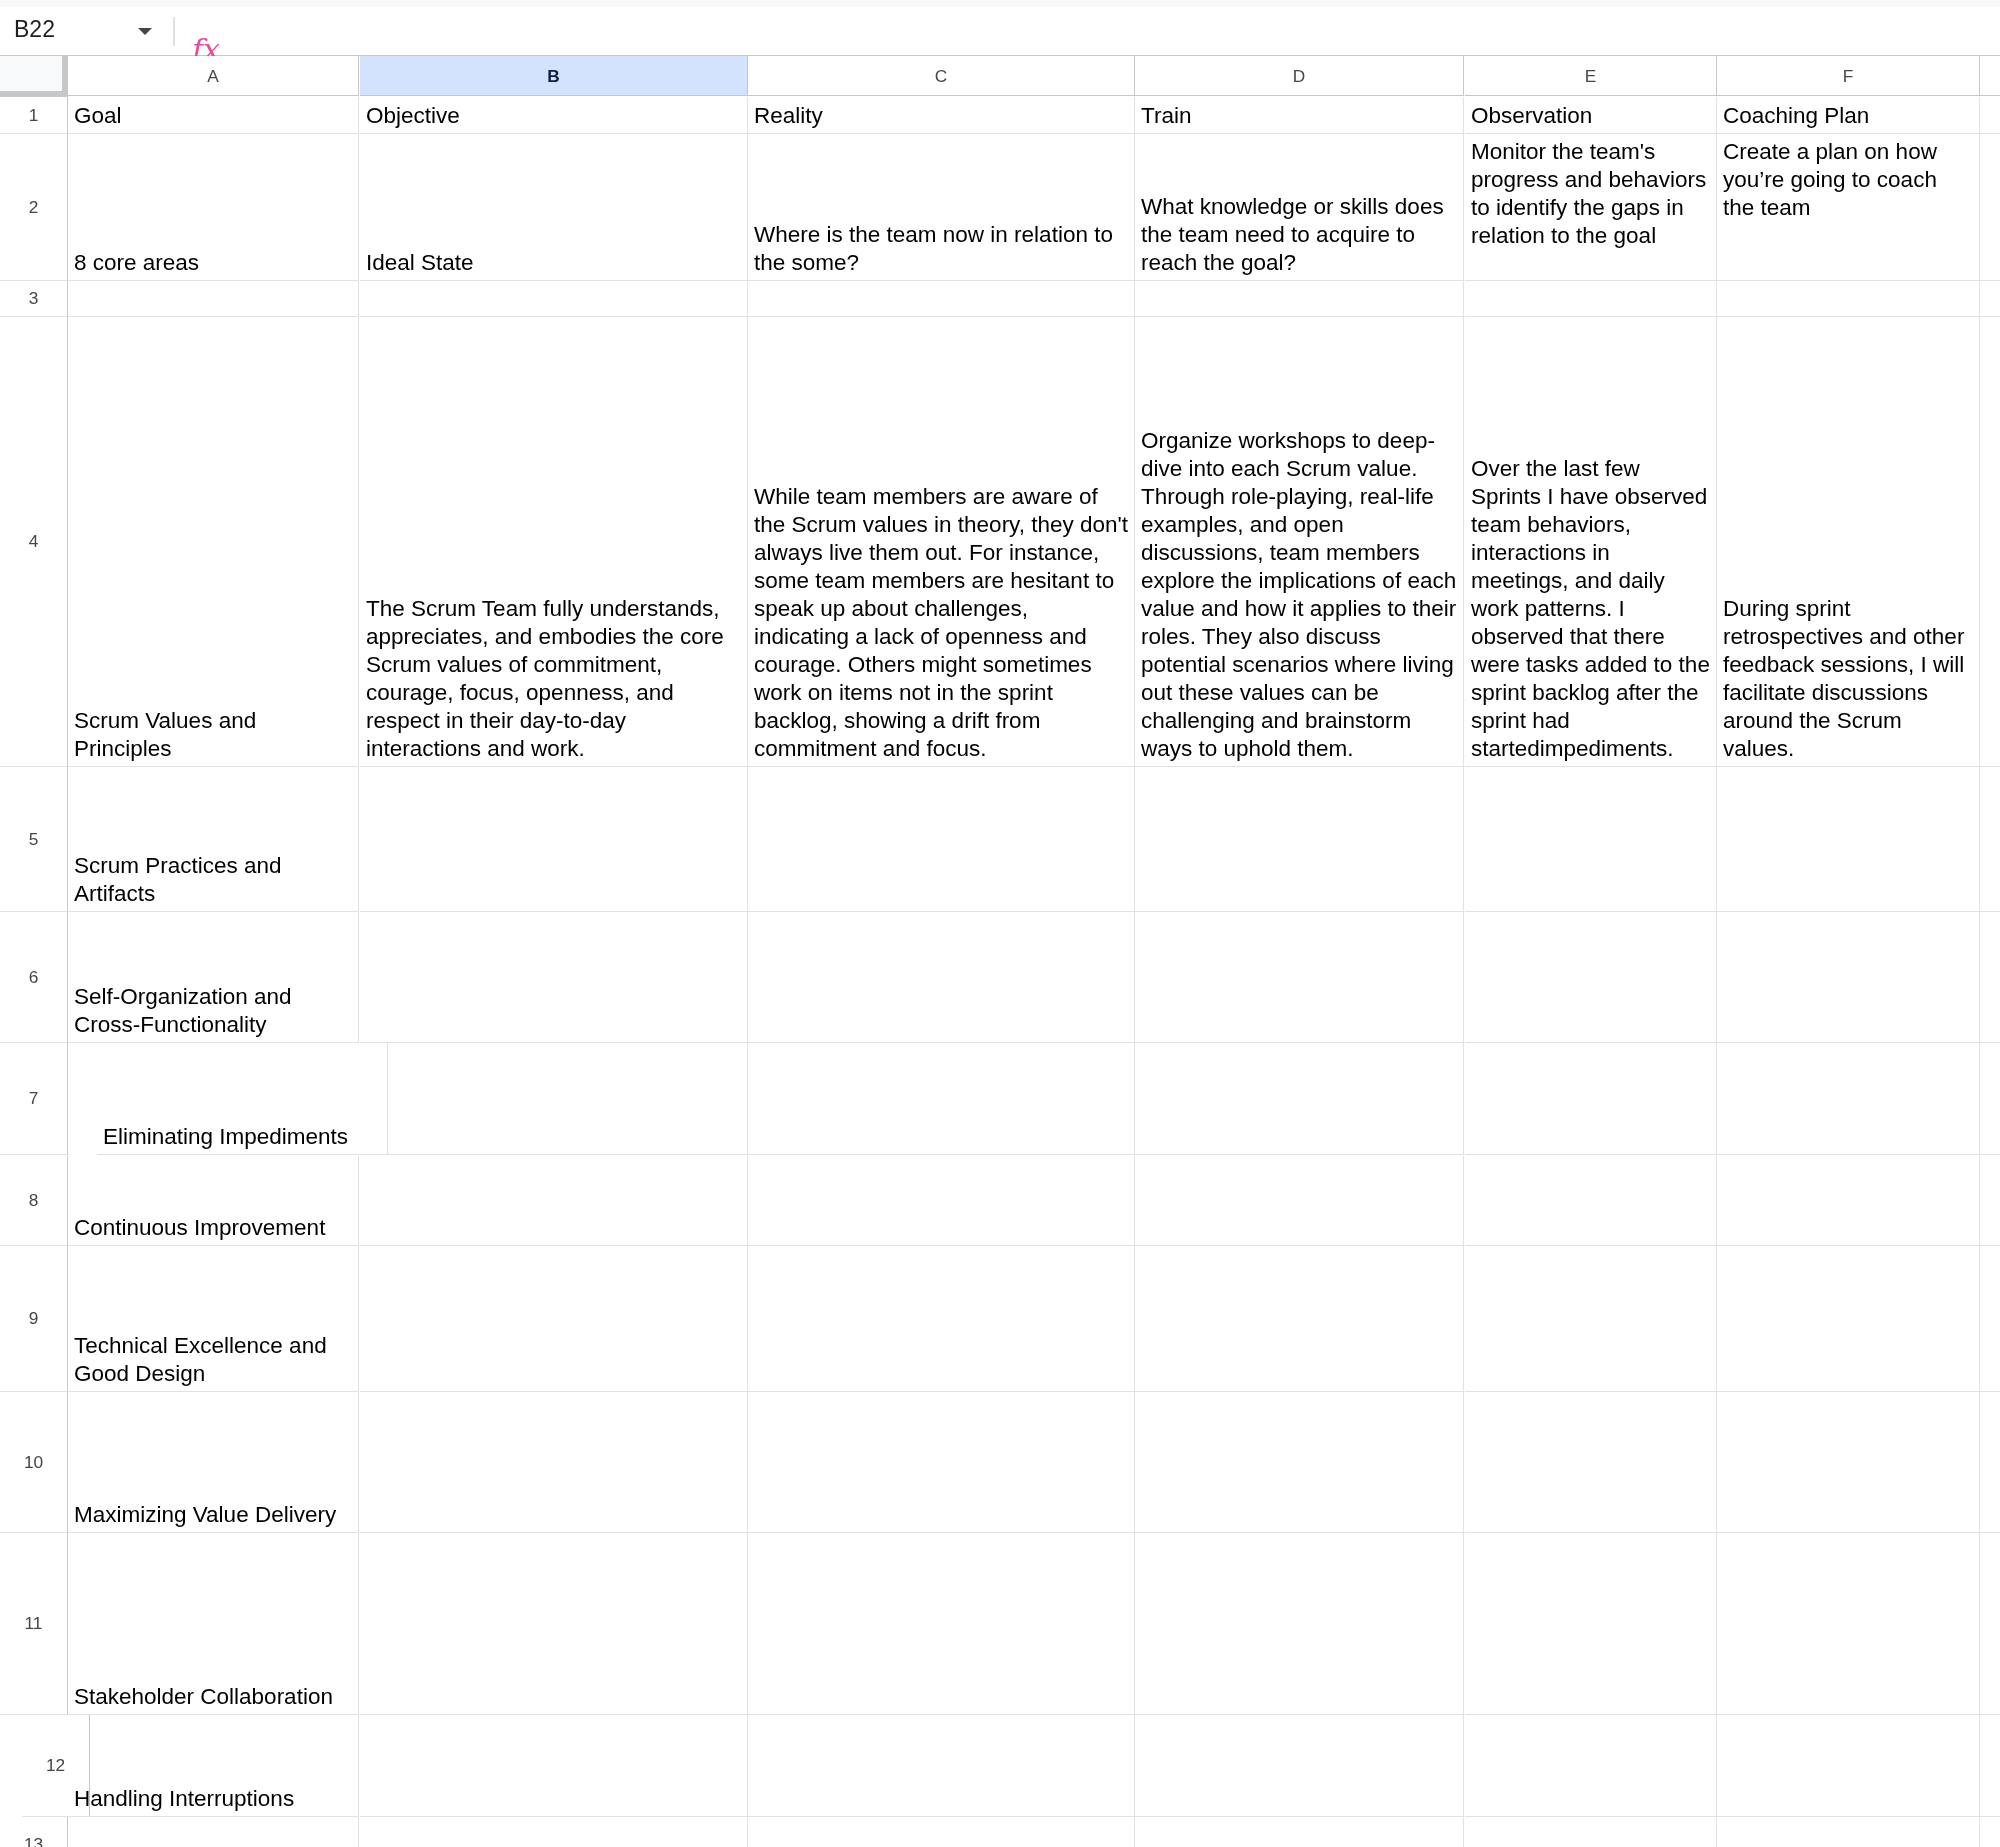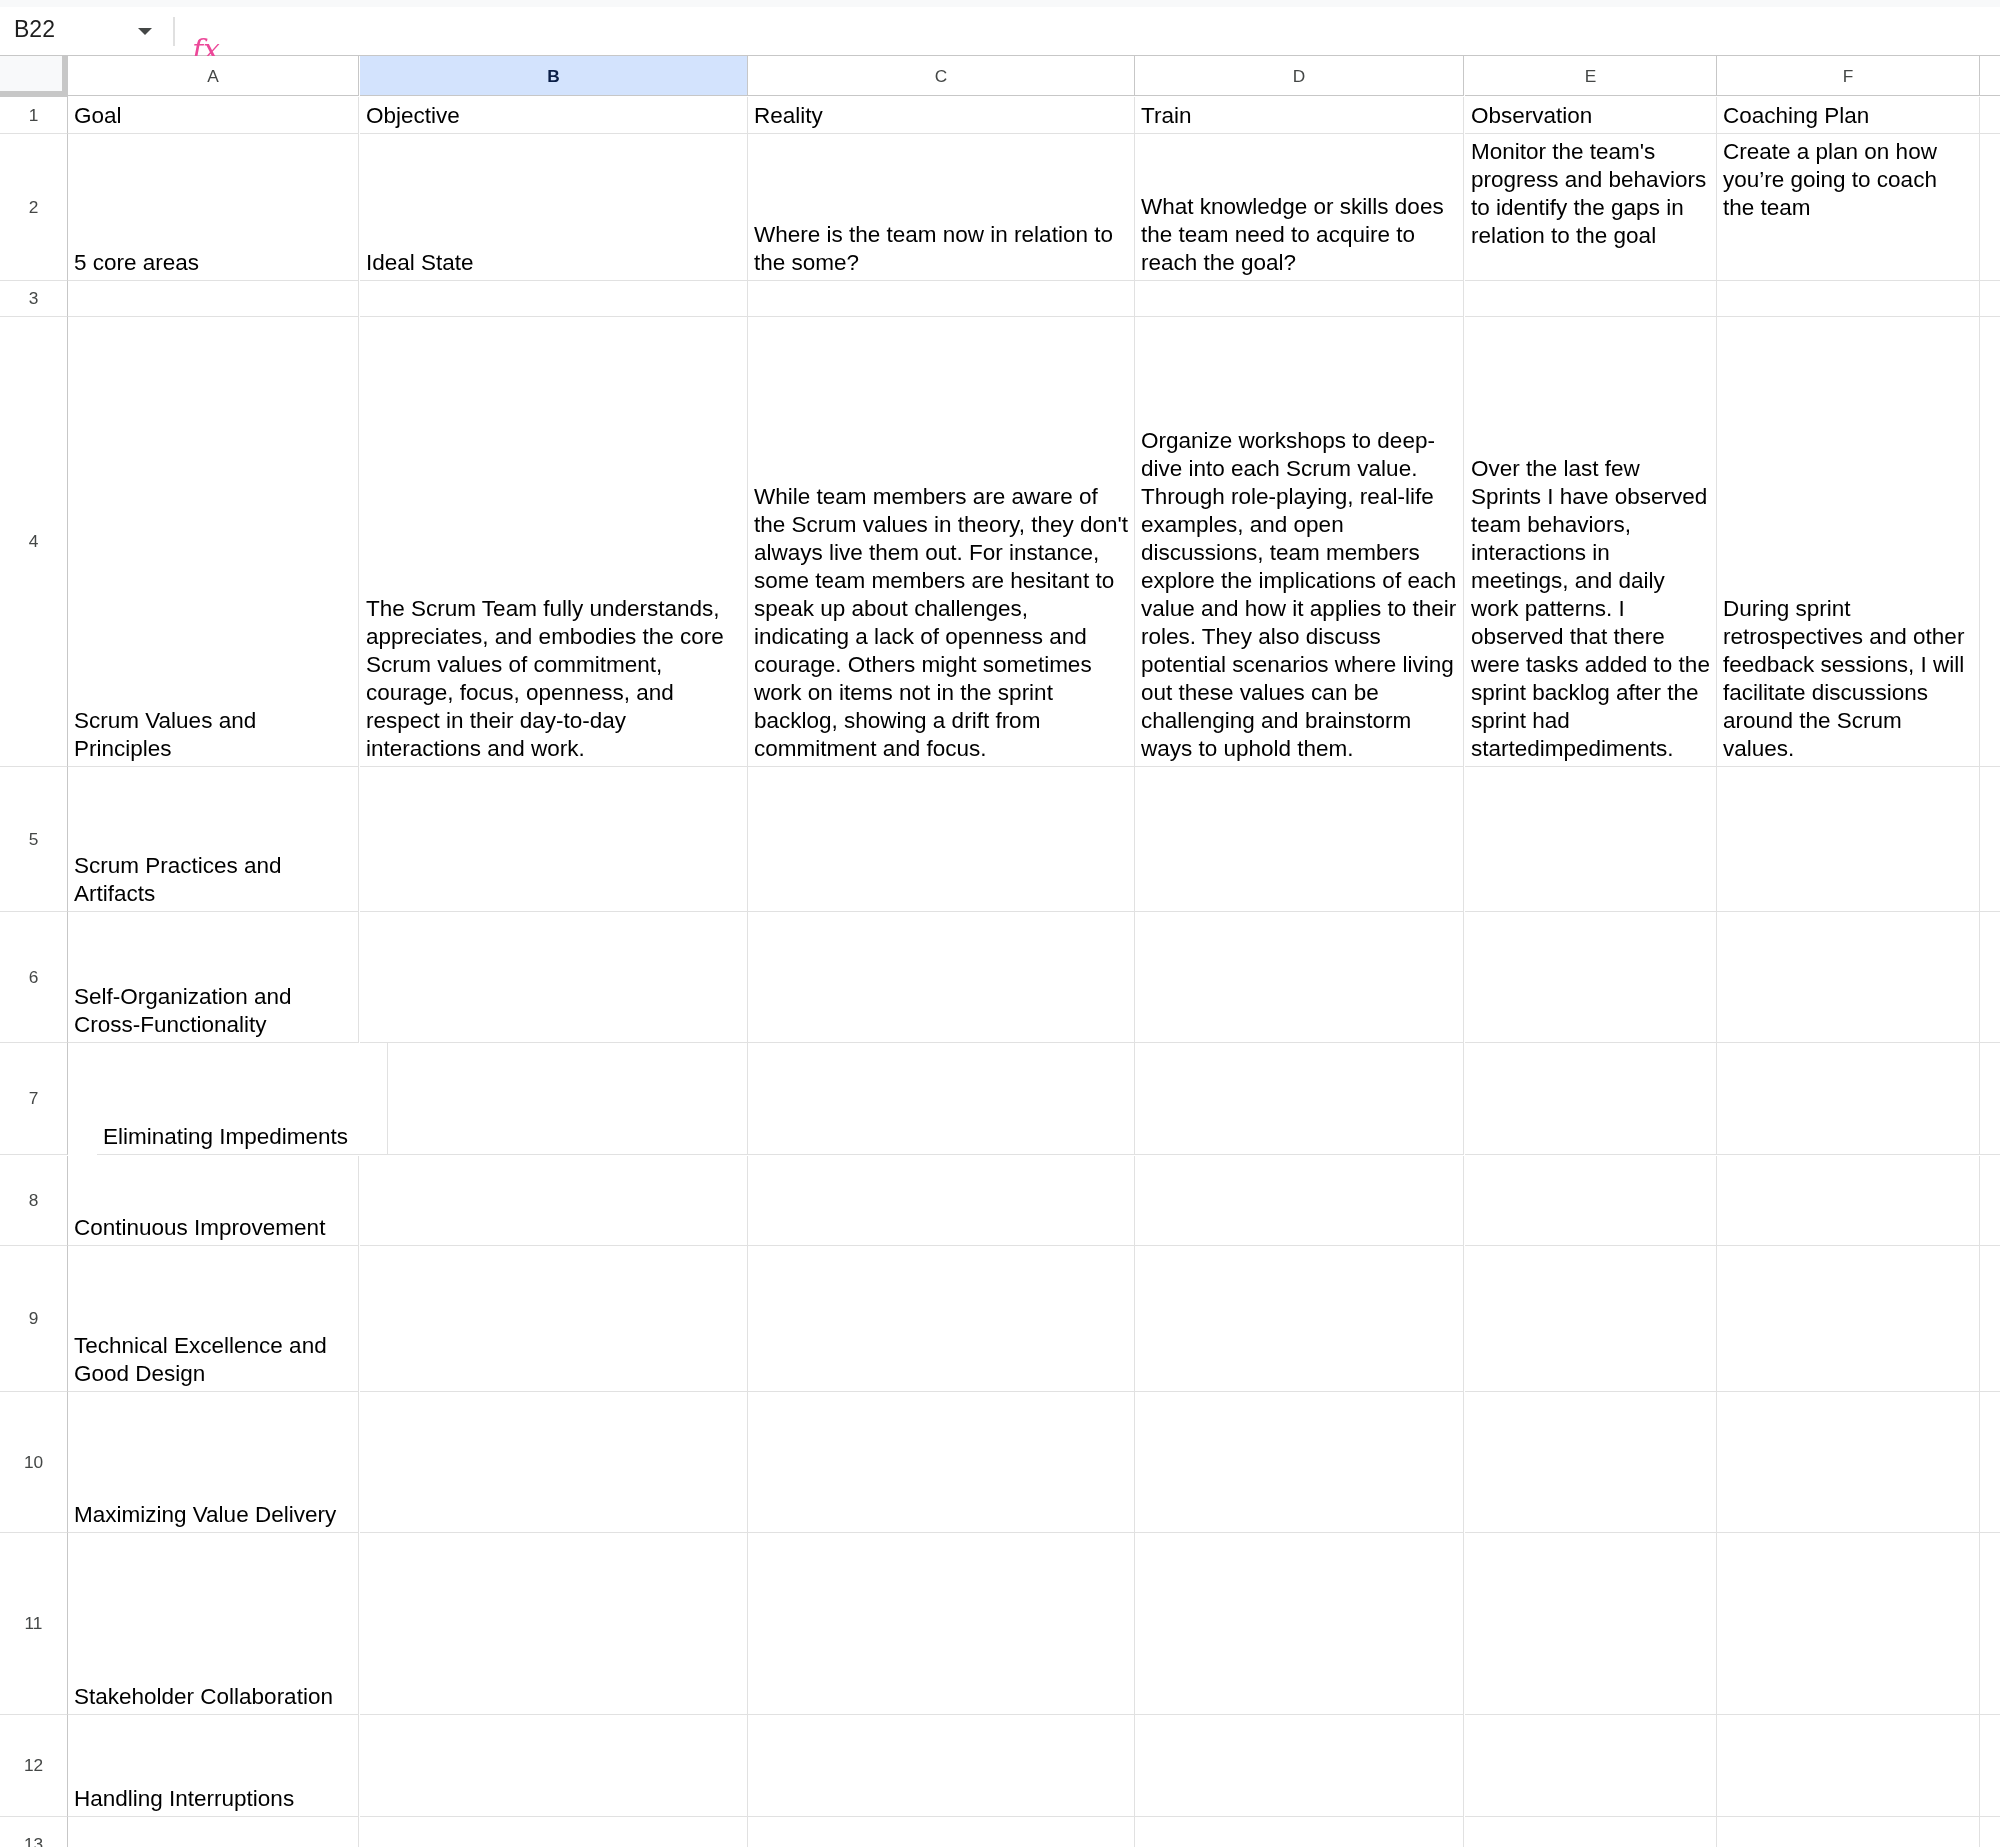--- a/index.html
+++ b/index.html
@@ -70,21 +70,21 @@
       <span>Observation</span>
     </div>
     <div class="cell" style="left: 1717px; width: 263px; top: 41px; height: 37px;">
       <span>Coaching Plan</span>
     </div>
     <div class="cell" style="left: 1980px; width: 95px; top: 41px; height: 37px;">
       <span></span>
     </div>
     <div class="rowhdr" style="top: 78px; height: 147px;">2</div>
     <div class="cell" style="left: 68px; width: 291px; top: 78px; height: 147px;">
-      <span>5 core areas</span>
+      <span>8 core areas</span>
     </div>
     <div class="cell" style="left: 360px; width: 388px; top: 78px; height: 147px;">
       <span>Ideal State</span>
     </div>
     <div class="cell" style="left: 748px; width: 387px; top: 78px; height: 147px;">
       <span>Where is the team now in relation to the some?</span>
     </div>
     <div class="cell" style="left: 1135px; width: 329px; top: 78px; height: 147px;">
       <span>What knowledge or skills does the team need to acquire to reach the goal?</span>
     </div>
@@ -288,21 +288,21 @@
     </div>
     <div class="cell" style="left: 1465px; width: 252px; top: 1477px; height: 182px;">
       <span></span>
     </div>
     <div class="cell" style="left: 1717px; width: 263px; top: 1477px; height: 182px;">
       <span></span>
     </div>
     <div class="cell" style="left: 1980px; width: 95px; top: 1477px; height: 182px;">
       <span></span>
     </div>
-    <div class="rowhdr" style="top: 1659px; height: 102px;">12</div>
+    <div class="rowhdr" style="top: 1659px; height: 102px; margin-left: 22px;">12</div>
     <div class="cell" style="left: 68px; width: 291px; top: 1659px; height: 102px;">
       <span>Handling Interruptions</span>
     </div>
     <div class="cell" style="left: 360px; width: 388px; top: 1659px; height: 102px;">
       <span></span>
     </div>
     <div class="cell" style="left: 748px; width: 387px; top: 1659px; height: 102px;">
       <span></span>
     </div>
     <div class="cell" style="left: 1135px; width: 329px; top: 1659px; height: 102px;">

